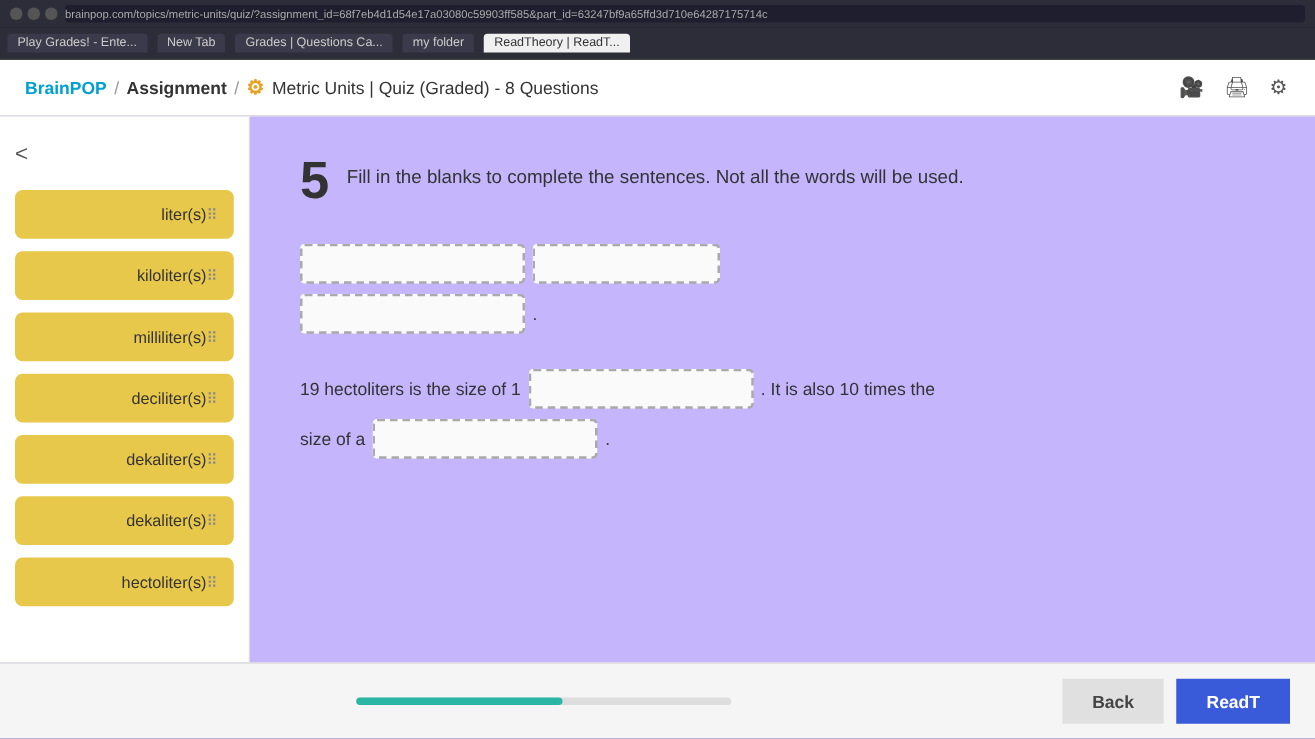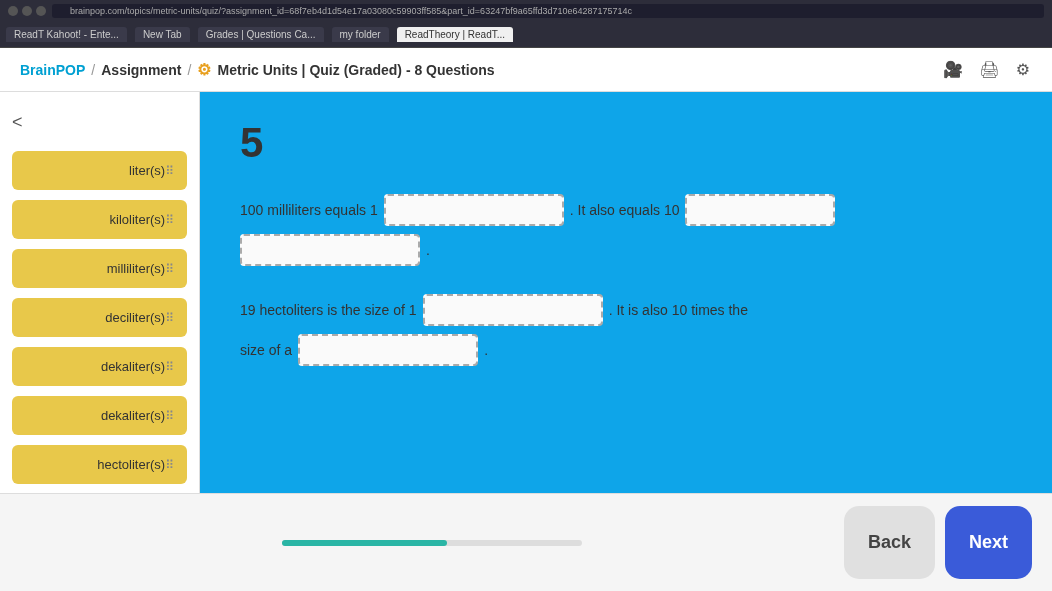--- a/index.html
+++ b/index.html
@@ -32,21 +32,21 @@
       border-radius: 50%;
       background: #555;
     }
     .address-bar {
       flex: 1;
       background: #1e1e2e;
       border-radius: 3px;
       height: 14px;
       display: flex;
       align-items: center;
-      padding: 0 18px;
+      padding: 0 0;
     }
     .address-text {
       color: #aaa;
       font-size: 9px;
       white-space: nowrap;
       overflow: hidden;
     }
 
     
     .tab-bar {
@@ -67,21 +67,21 @@
       white-space: nowrap;
     }
     .tab-item.active {
       background: #f0f0f0;
       color: #333;
     }
 
     
     .app-container {
       flex: 1;
-      background: #0ea5e9;
+      background: #c4b5fd;
       display: flex;
       flex-direction: column;
       overflow: hidden;
     }
 
     
     .breadcrumb-bar {
       background: #fff;
       border-bottom: 1px solid #ddd;
       padding: 10px 20px;
@@ -100,21 +100,21 @@
     .breadcrumb-sep {
       color: #999;
       font-weight: normal;
     }
     .breadcrumb-icon {
       color: #e8a020;
       font-size: 16px;
     }
     .breadcrumb-title {
       color: #333;
-      font-weight: 700;
+      font-weight: 400;
     }
     .header-actions {
       display: flex;
       gap: 12px;
       align-items: center;
     }
     .header-icon-btn {
       background: none;
       border: none;
       cursor: pointer;
@@ -247,25 +247,25 @@
       background: #2ab5a5;
       border-radius: 3px;
       width: 55%;
     }
     .nav-buttons {
       display: flex;
       gap: 10px;
       margin-left: auto;
     }
     .nav-btn {
-      padding: 26px 24px;
-      border-radius: 15px;
+      padding: 10px 24px;
+      border-radius: 0;
       border: none;
       cursor: pointer;
-      font-size: 18px;
+      font-size: 14px;
       font-weight: 600;
     }
     .btn-back {
       background: #e0e0e0;
       color: #444;
     }
     .btn-next {
       background: #3a5bd9;
       color: #fff;
     }
@@ -278,21 +278,21 @@
     <div class="browser-btn"></div>
     <div class="browser-btn"></div>
     <div class="browser-btn"></div>
   </div>
   <div class="address-bar">
     <span class="address-text">brainpop.com/topics/metric-units/quiz/?assignment_id=68f7eb4d1d54e17a03080c59903ff585&amp;part_id=63247bf9a65ffd3d710e64287175714c</span>
   </div>
 </div>
 
 <div class="tab-bar">
-  <div class="tab-item">ReadT Kahoot! - Ente...</div>
+  <div class="tab-item">Play Grades! - Ente...</div>
   <div class="tab-item">New Tab</div>
   <div class="tab-item">Grades | Questions Ca...</div>
   <div class="tab-item">my folder</div>
   <div class="tab-item active">ReadTheory | ReadT...</div>
 </div>
 
 <div class="app-container">
 
   <div class="breadcrumb-bar">
     <div class="breadcrumb">
@@ -341,27 +341,26 @@
       </div>
       <div class="word-chip">
         <span>hectoliter(s)</span>
         <span class="drag-handle">⠿</span>
       </div>
     </div>
 
     <div class="quiz-area">
       <div class="question-header">
         <div class="question-number">5</div>
+        <div class="question-text">Fill in the blanks to complete the sentences. Not all the words will be used.</div>
       </div>
 
       <div class="sentence-block">
         <div class="sentence-line">
-          <span>100 milliliters equals 1</span>
           <div class="drop-box"></div>
-          <span>. It also equals 10</span>
           <div class="drop-box drop-box-small"></div>
         </div>
         <div class="sentence-line">
           <div class="drop-box"></div>
           <span>.</span>
         </div>
       </div>
 
       <div class="sentence-block">
         <div class="sentence-line">
@@ -379,17 +378,17 @@
   </div>
 
   <div class="bottom-bar">
     <div style="flex:1; display:flex; align-items:center; justify-content:center;">
       <div class="progress-track">
         <div class="progress-fill" style="width:55%"></div>
       </div>
     </div>
     <div class="nav-buttons">
       <button class="nav-btn btn-back">Back</button>
-      <button class="nav-btn btn-next">Next</button>
+      <button class="nav-btn btn-next">ReadT</button>
     </div>
   </div>
 
 </div>
 
 </body></html>

